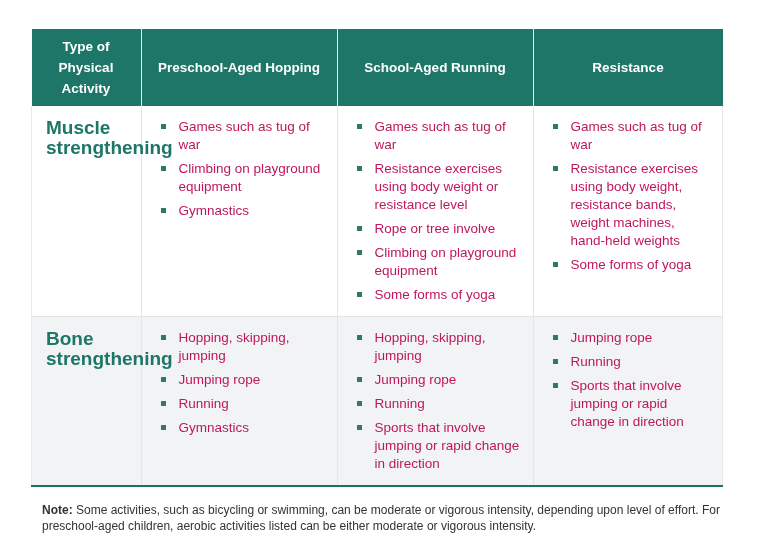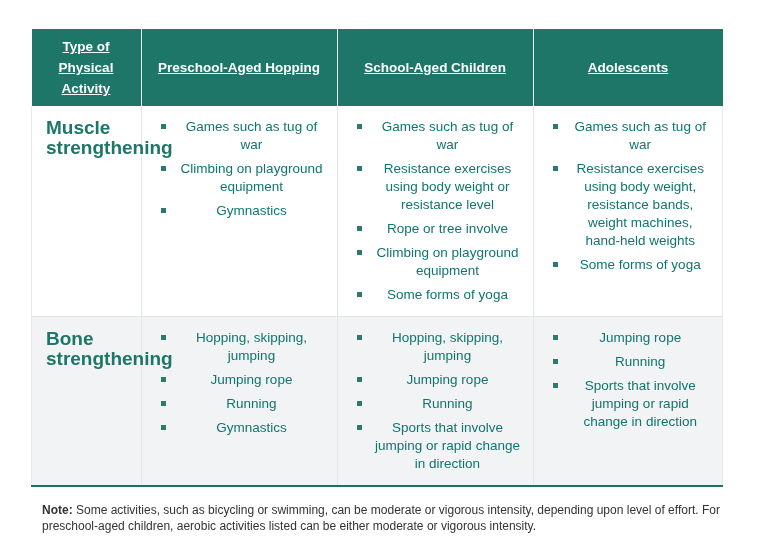--- a/index.html
+++ b/index.html
@@ -11,54 +11,53 @@
   .tbl {
     position: absolute; left: 31px; top: 29px; width: 692px;
     border-collapse: collapse; table-layout: fixed;
     border-bottom: 2px solid #1f6f63;
   }
   .tbl th {
     background: #1d7668; color: #ffffff; font-weight: bold;
     font-size: 13.5px; line-height: 21px; text-align: center;
     vertical-align: middle; height: 77px; padding: 0 8px;
     border-left: 1px solid #e8efee;
-    text-decoration: underline;
   }
   .tbl th:first-child { border-left: none; }
   .tbl td {
     vertical-align: top; font-size: 13.5px; line-height: 18px;
     border-left: 1px solid #e3e5e6; padding: 12px 6px 6px 6px;
   }
   .tbl td:first-child { border-left: 1px solid #e6e8e9; padding-left: 6px; }
   .tbl td:last-child { border-right: 1px solid #e6e8e9; }
   .row-muscle td { background: #ffffff; height: 189px; }
   .row-bone td { background: #f2f3f4; height: 146px; border-top: 1px solid #e2e4e5; }
   .rowhead { color: #1d7668; font-weight: bold; font-size: 19px; line-height: 20px; margin-left: 8px; }
   ul { margin: 0; padding: 0; list-style: none; }
-  li { position: relative; padding-left: 31px; padding-right: 6px; margin-bottom: 6px; color: #0f766e; text-align: center; }
+  li { position: relative; padding-left: 31px; padding-right: 6px; margin-bottom: 6px; color: #be185d; }
   li .bullet {
     position: absolute; left: 13px; top: 6px; width: 5px; height: 5px;
     background: #2c7a6d;
   }
   .note {
     position: absolute; left: 42px; top: 502px; width: 700px;
     font-size: 12px; line-height: 16px; color: #333;
   }
   .note b { font-weight: bold; }
 </style>
 </head>
 <body>
 
 <table class="tbl">
   <thead>
     <tr>
       <th style="width:93px">Type of Physical Activity</th>
       <th style="width:179px">Preschool-Aged Hopping</th>
-      <th style="width:179px">School-Aged Children</th>
-      <th>Adolescents</th>
+      <th style="width:179px">School-Aged Running</th>
+      <th>Resistance</th>
     </tr>
   </thead>
   <tbody>
     <tr class="row-muscle">
       <td>
           <div class="rowhead">Muscle strengthening</div>
         </td>
       <td>
           <ul>
             <li><span class="bullet"></span><span>Games such as tug of war</span></li>

